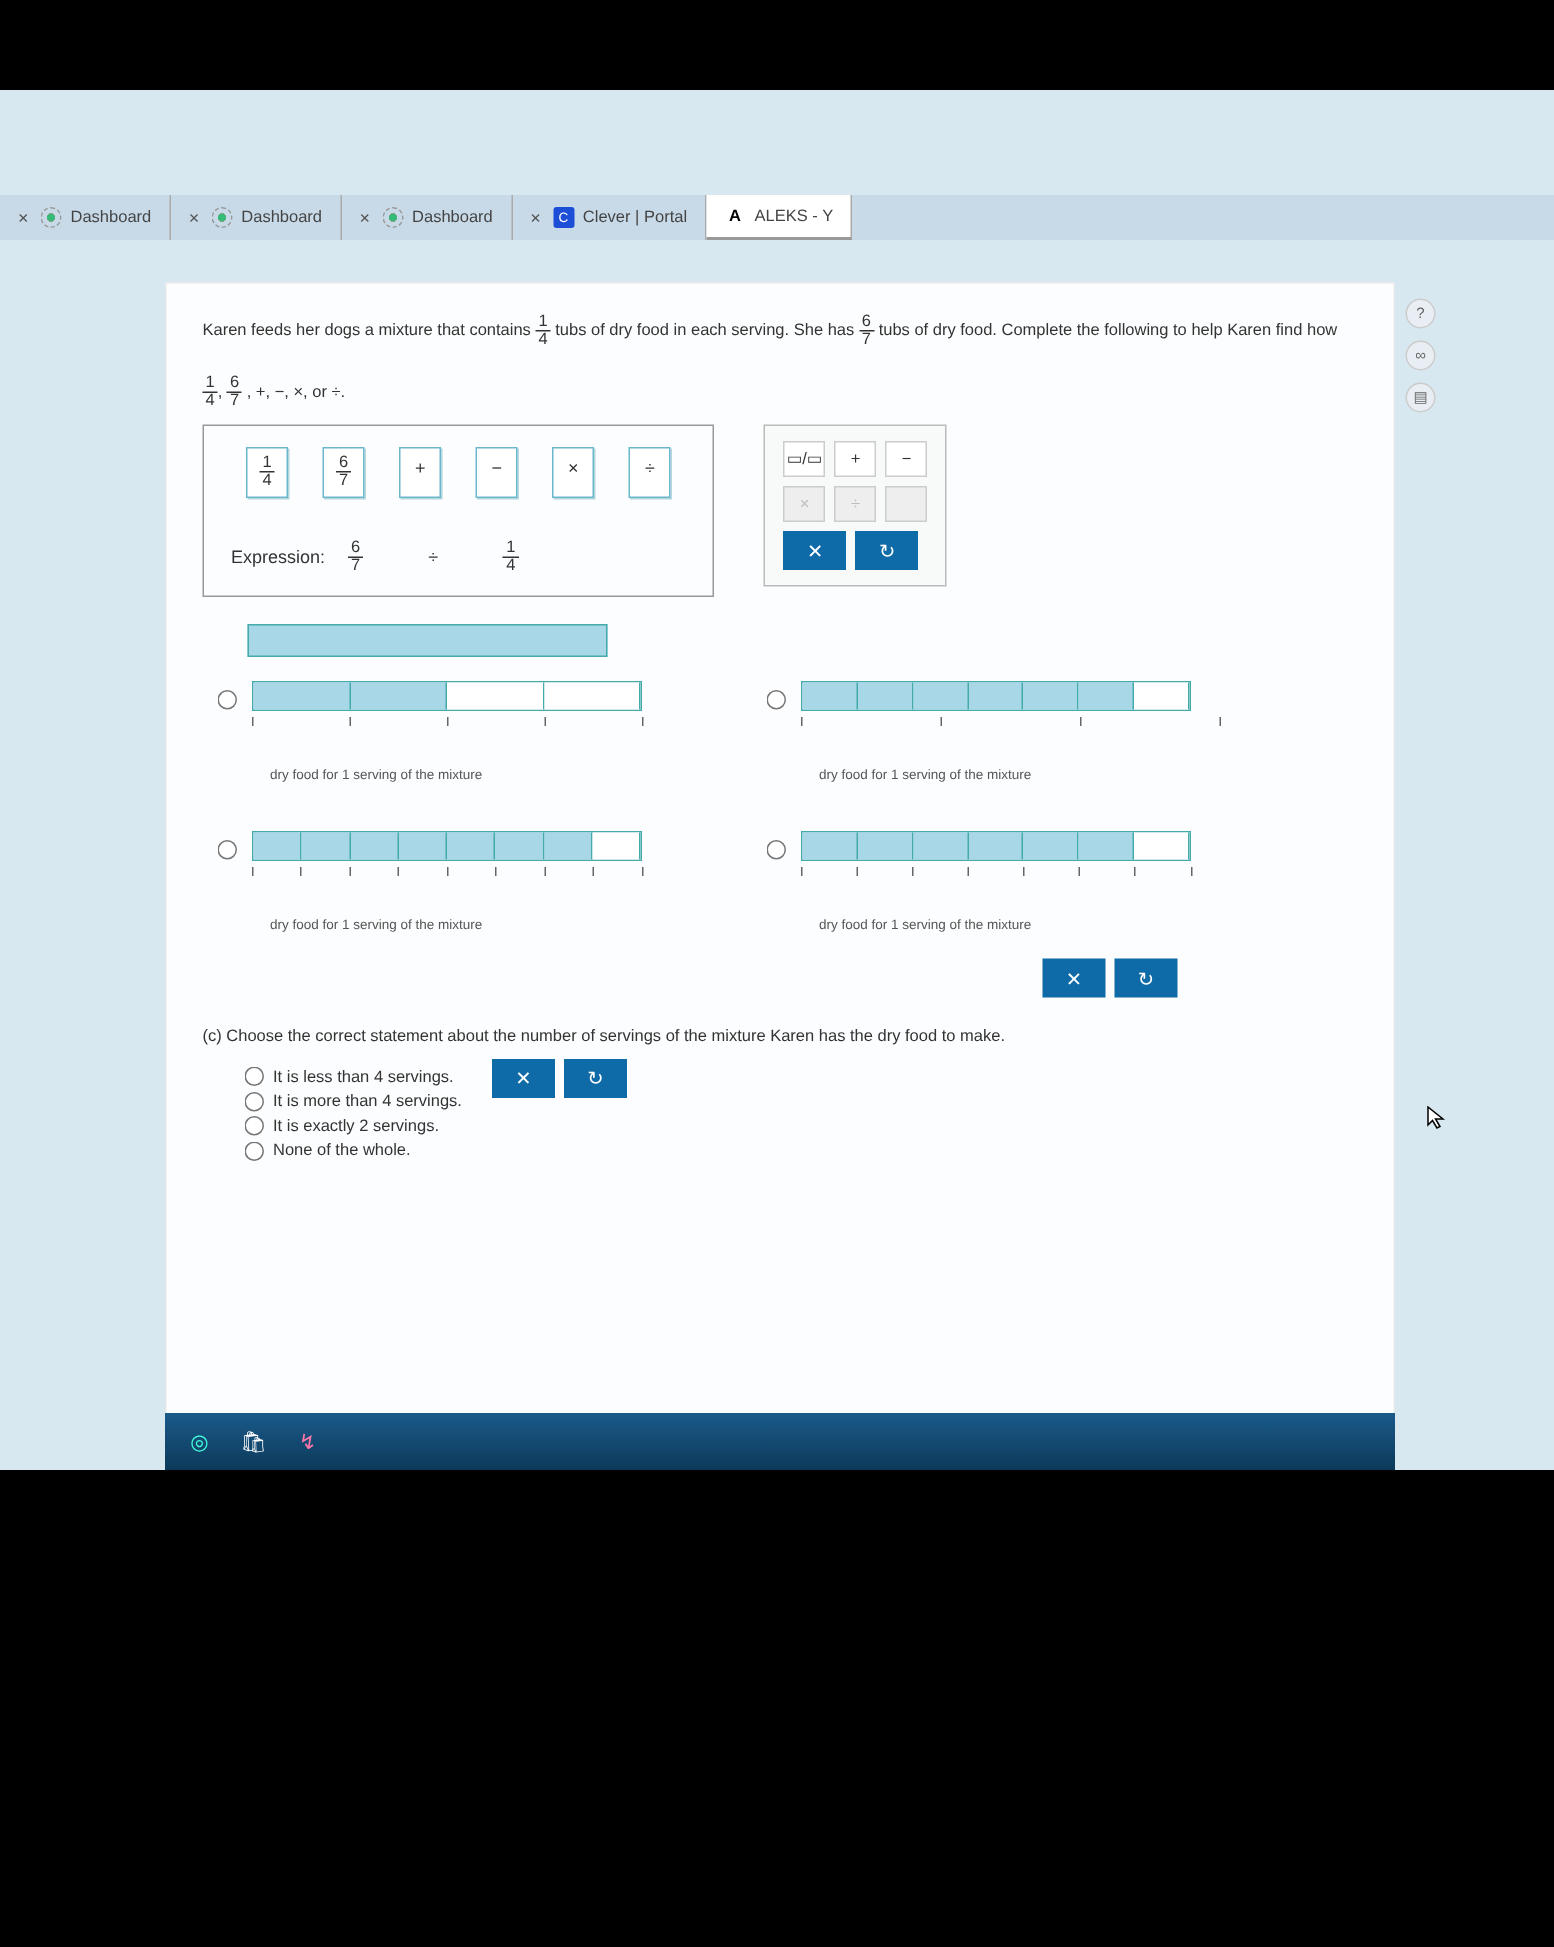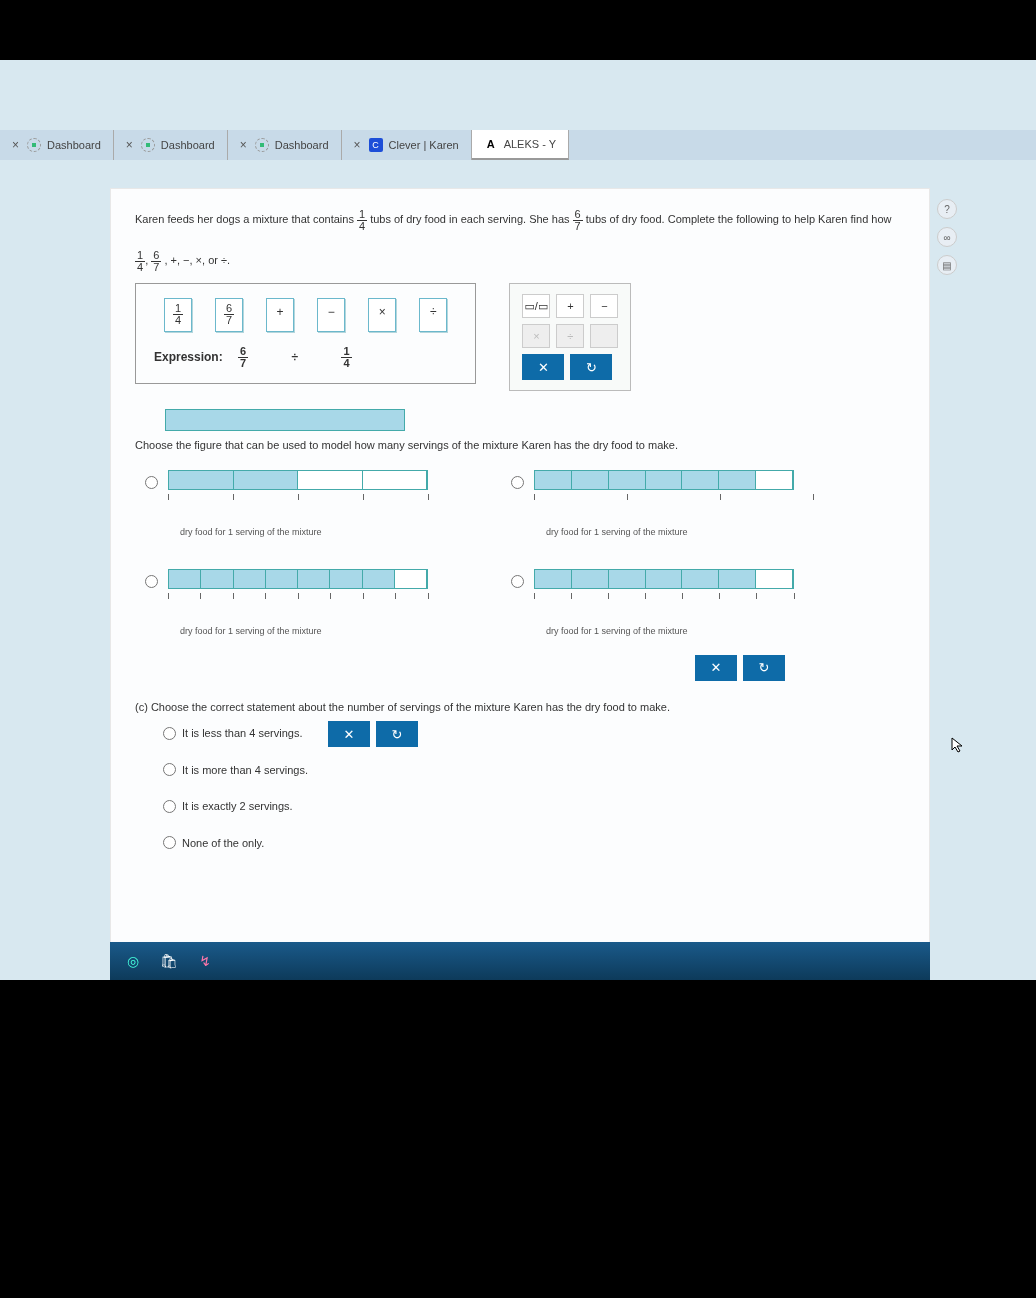--- a/index.html
+++ b/index.html
@@ -16,42 +16,42 @@
 .url { position: absolute; top: 102px; left: 0; width: 1036px; padding: 4px 8px; font-size: 11px; color: #333; background: #e8eef2; border-bottom: 1px solid #ccc; }
 .content-wrap { position: absolute; top: 128px; left: 110px; width: 820px; height: 780px; background: #fcfdfe; border: 1px solid #e8e8e8; padding: 20px 24px; font-size: 11px; color: #333; line-height: 1.5; }
 .frac { display: inline-block; vertical-align: middle; text-align: center; font-size: 11px; line-height: 1; }
 .frac .n { display:block; border-bottom: 1px solid #333; padding: 0 2px;}
 .frac .d { display:block; padding: 0 2px;}
 .side-btns { position:absolute; right: -28px; top: 10px; display:flex; flex-direction:column; gap:8px;}
 .side-btn { width:20px; height:20px; border-radius:50%; background:#e8eef4; border:1px solid #ccc; font-size:10px; display:flex; align-items:center; justify-content:center; color:#666;}
 .sec { margin-top: 18px; }
 .expr-box { border: 1px solid #999; display: inline-block; padding: 14px 18px; margin-top: 10px; vertical-align: top; }
 .tile { display:inline-block; border:1px solid #6bb8cc; background:#fff; min-width:28px; min-height:34px; text-align:center; padding:4px 6px; margin: 0 10px; vertical-align:middle; font-size:12px; box-shadow:1px 1px 0 #b4d6dc;}
-.expr-row { margin-top: 14px; font-size: 12px; font-weight: bold;}
+.expr-row { margin-top: 28px; font-size: 12px;}
 .expr-row .lbl { margin-right: 12px; }
 .calc-pad { display:inline-block; border:1px solid #bbb; vertical-align:top; margin-left:30px; margin-top:10px; padding:10px 12px; background:#f8faf9;}
 .pad-row { display:flex; gap:6px; margin-bottom:6px;}
 .pad-btn { width:28px; height:24px; border:1px solid #ccc; background:#fff; font-size:11px; display:flex;align-items:center;justify-content:center;}
 .pad-btn.disabled { background:#eee; color:#bbb;}
 .action-row { display:flex; gap:6px; margin-top:6px;}
 .act-btn { width:42px; height:26px; background:#0e6ba8; color:#fff; border:none; font-size:13px; display:flex;align-items:center;justify-content:center;}
 .tub { width:240px; height:22px; background:#a8d8e8; border:1px solid #4aa; margin:10px 0 6px 30px;}
 .opts { display:flex; flex-wrap:wrap; gap:30px 26px; margin-top:16px; margin-left:10px;}
 .opt { display:flex; align-items:flex-start; gap:10px; width:340px;}
 .opt input[type=radio]{ margin-top:6px;}
 .fig { }
 .bar { width:260px; height:20px; border:1px solid #4aa; display:flex;}
 .bar .seg { flex:1; border-right:1px solid #4aa; background:#a8d8e8;}
 .bar.eighth .seg:nth-child(n+8){ background:#fff;}
 .bar.seven .seg:nth-child(n+7){ background:#fff;}
 .scale { width:280px; height:18px; position:relative; margin-top:4px; font-size:9px;}
 .scale .tick { position:absolute; width:1px; height:6px; background:#666; top:0;}
 .cap { font-size:9px; color:#555; margin-top:14px; margin-left:12px;}
 .radios { margin: 10px 0 0 28px; display:flex; gap:20px; align-items:flex-start;}
-.radio-col { display:flex; flex-direction:column; gap:20px; font-size:11px;}
+.radio-col { display:flex; flex-direction:column; gap:0; font-size:11px;}
 .radio-col label { display:flex; align-items:center; gap:6px;}
 .taskbar { position:absolute; left:110px; bottom: 0; height:38px; width:820px; background: linear-gradient(#1a5a8a,#0d3a5a); display:flex; align-items:center; padding:0 12px; gap:14px;}
 .tb-icon { width:22px; height:22px; display:flex; align-items:center; justify-content:center; font-size:14px;}
 .cursor-svg { position:absolute; top:548px; right:-38px; width:16px; height:16px;}
 </style>
 </head>
 <body>
 
 <div class="screen">
   <div class="tabs">
@@ -66,21 +66,21 @@
       <span>Dashboard</span>
     </div>
     <div class="tab">
       <span class="close">×</span>
       <span class="favicon fav-dash"></span>
       <span>Dashboard</span>
     </div>
     <div class="tab">
       <span class="close">×</span>
       <span class="favicon fav-c">C</span>
-      <span>Clever | Karen</span>
+      <span>Clever | Portal</span>
     </div>
     <div class="tab active">
       <span class="favicon fav-a">A</span>
       <span>ALEKS - Y</span>
     </div>
   </div>
 
 
   <div class="content-wrap">
     <div class="side-btns">
@@ -138,21 +138,20 @@
         </div>
         <div class="action-row">
           <button class="act-btn">✕</button>
           <button class="act-btn">↻</button>
         </div>
       </div>
     </div>
 
     <div class="sec">
       <div class="tub"></div>
-      <p>Choose the figure that can be used to model how many servings of the mixture Karen has the dry food to make.</p>
 
       <div class="opts">
         <div class="opt">
           <input type="radio" name="fig" style="">
           <div class="fig">
             <div class="bar" style="width:260px">
                 <div class="seg"></div>
                 <div class="seg"></div>
                 <div class="seg" style="background:#fff"></div>
                 <div class="seg" style="background:#fff"></div>
@@ -258,21 +257,21 @@
           <label>
               <input type="radio" name="c" style="">
               <span>It is more than 4 servings.</span>
             </label>
           <label>
               <input type="radio" name="c" style="">
               <span>It is exactly 2 servings.</span>
             </label>
           <label>
               <input type="radio" name="c" style="">
-              <span>None of the only.</span>
+              <span>None of the whole.</span>
             </label>
         </div>
         <div class="action-row" style="margin-top:-4px;">
           <button class="act-btn">✕</button>
           <button class="act-btn">↻</button>
         </div>
       </div>
     </div>
   </div>
 

